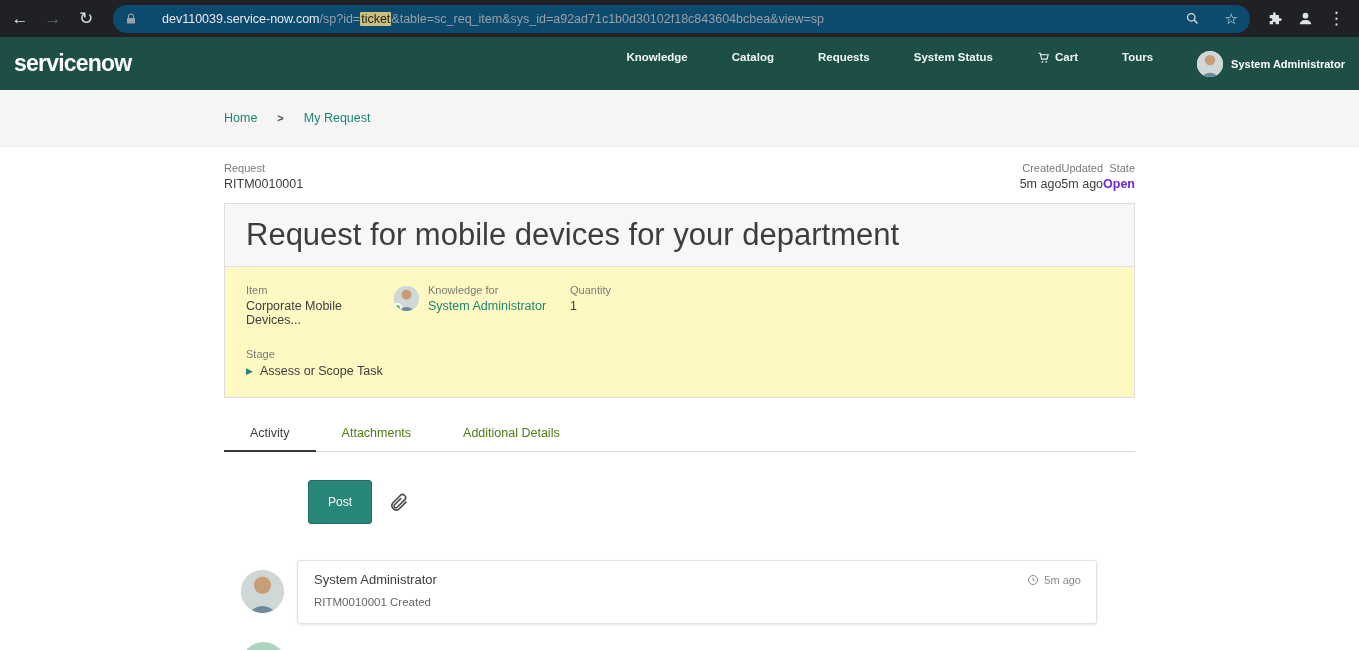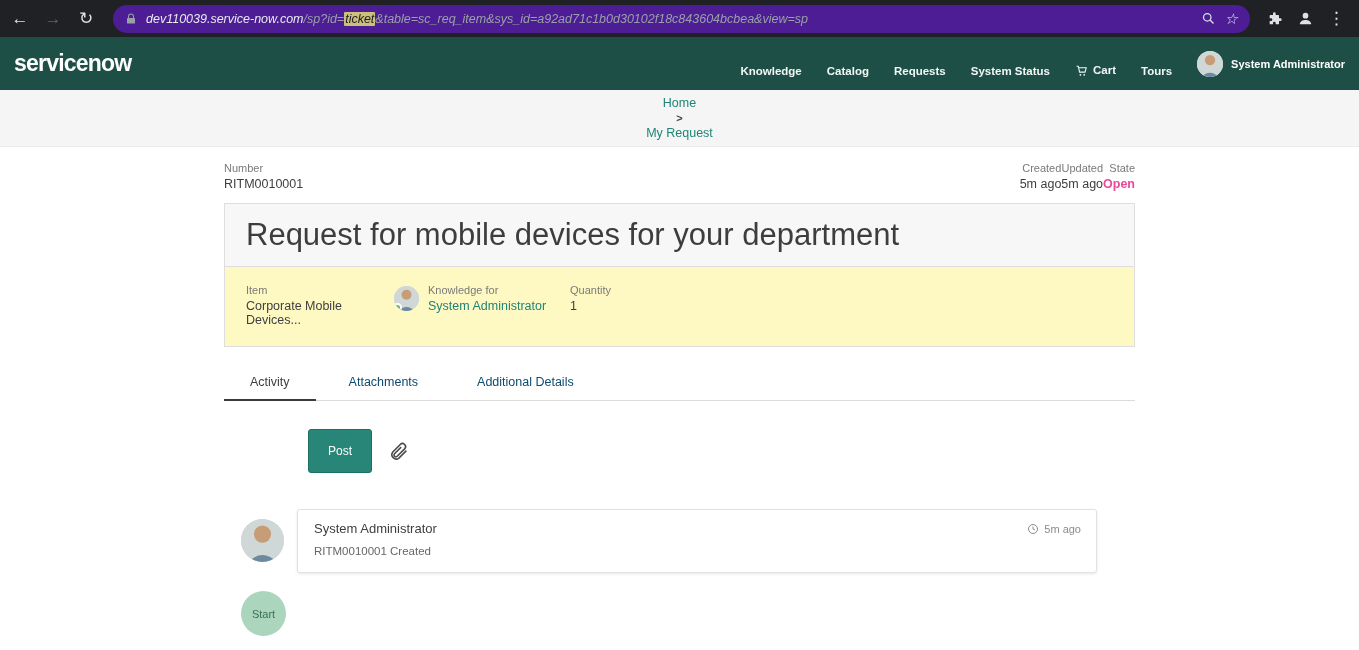--- a/index.html
+++ b/index.html
@@ -6,76 +6,76 @@
   html,body { margin:0; padding:0; }
   body {
     width:1359px; height:650px; overflow:hidden; background:#fff;
     font-family:"Liberation Sans", sans-serif;
   }
 
   
   .browser-bar { height:37px; background:#202124; display:flex; align-items:center; padding:0 10px; gap:13px; }
   .nav-ic { color:#dee1e6; font-size:17px; width:20px; text-align:center; cursor:pointer; line-height:1; }
   .nav-ic.disabled { color:#5f6368; }
-  .omnibox { flex:1; height:28px; background:#4c1d95; border-radius:14px; display:flex; align-items:center; padding:0 12px; gap:9px; margin:0 4px; cursor:text;font-style:italic; }
+  .omnibox { flex:1; height:28px; background:#0c4a6e; border-radius:14px; display:flex; align-items:center; padding:0 12px; gap:25px; margin:0 4px; cursor:text; }
   .lock { display:flex; flex-shrink:0; }
   .url { flex:1; font-size:12.5px; color:#9aa0a6; white-space:nowrap; overflow:hidden; }
   .url-domain { color:#e8eaed; }
   .url-hl { background:#cdc07c; color:#202124; border-radius:1px; padding:0 1px; }
   .ob-ic { display:flex; flex-shrink:0; cursor:pointer; }
   .star-glyph { font-size:15px; color:#dee1e6; line-height:1; }
   .chrome-right { display:flex; align-items:center; gap:14px; padding-right:4px; }
   .menu-dots { color:#dee1e6; font-size:17px; line-height:1; cursor:pointer; }
 
   
   .sn-header { height:53px; background:#1d4f46; display:flex; align-items:center; padding:0 14px; }
   .logo { color:#fff; font-size:23px; font-weight:700; letter-spacing:-0.8px; cursor:pointer; }
-  .sn-nav { margin-left:auto; display:flex; align-items:flex-end; gap:25px; }
+  .sn-nav { margin-left:auto; display:flex; align-items:flex-start; gap:44px; }
   .nav-link { color:#f2f7f6; font-size:11.5px; font-weight:600; cursor:pointer; display:flex; align-items:center; gap:5px; }
   .user-menu { display:flex; align-items:center; gap:8px; color:#fff; font-size:11px; font-weight:600; cursor:pointer; }
 
   .avatar { display:inline-block; border-radius:50%; overflow:hidden; background:#cfd8d7; flex-shrink:0; position:relative; }
   .avatar svg { display:block; width:100%; height:100%; }
   .av24 { width:26px; height:26px; }
   .presence { position:absolute; left:-1px; bottom:-1px; width:9px; height:9px; background:#5cbf6b; border:2px solid #fff; border-radius:50%; z-index:2; }
 
   
   .crumb-bar { background:#f5f5f5; height:57px; display:flex; align-items:center; border-bottom:1px solid #ececec; }
-  .crumb { display:flex; align-items:center; gap:2px; font-size:12.5px;flex-direction:column; }
+  .crumb { display:flex; align-items:center; gap:20px; font-size:12.5px; }
   .crumb-link { color:#1f8476; cursor:pointer; }
   .crumb-sep { color:#474747; font-weight:700; font-size:11px; }
 
   .container { width:911px; margin:0 auto; }
 
   
   .main { background:#fff; padding-top:15px; }
   .meta-row { display:flex; justify-content:space-between; align-items:flex-start; }
   .meta-label { font-size:11px; color:#7a7a7a; }
   .meta-value { font-size:12.5px; color:#3e3e3e; margin-top:3px; }
   .meta-right { display:flex; }
   .meta-right .meta-group { text-align:right; }
-  .meta-group.state .meta-value { font-weight:700; color:#ec4899; }
+  .meta-group.state .meta-value { font-weight:700; color:#6d28d9; }
 
   .title-panel { margin-top:12px; background:#f7f7f7; border:1px solid #dedede; padding:13px 21px; font-size:31px; color:#3d3d3d; }
 
   .details-panel { border:1px solid #dedede; border-top:none; background:#fef9c3; padding:17px 21px 19px; }
   .detail-row { display:flex; align-items:flex-start; }
   .field-label { font-size:11px; color:#7a7a7a; }
   .field-value { font-size:12.5px; color:#3e3e3e; margin-top:3px; }
   .item-field { width:148px; }
   .req-field { display:flex; gap:9px; width:176px; }
   .req-field .avatar { width:25px; height:25px; margin-top:2px; }
   .link { color:#1f8476; cursor:pointer; }
   .stage-field { margin-top:21px; }
   .stage-value { display:flex; align-items:center; gap:7px; margin-top:4px; font-size:12.5px; color:#3e3e3e; }
   .tri { color:#1f8476; font-size:9px; line-height:1; }
 
   
-  .tabs { margin-top:18px; border-bottom:1px solid #dcdcdc; display:flex;gap:7px; }
-  .tab { padding:10px 26px; font-size:12.5px; color:#0c4a6e; cursor:pointer; }
+  .tabs { margin-top:18px; border-bottom:1px solid #dcdcdc; display:flex; }
+  .tab { padding:10px 26px; font-size:12.5px; color:#4d7c0f; cursor:pointer; }
   .tab.active { color:#3e3e3e; border-bottom:2px solid #3a3a3a; margin-bottom:-1px; }
 
   
   .compose { margin-top:28px; display:flex; align-items:center; padding-left:73px; }
   .msg-input { width:683px; height:28px; border:1px solid #c9c9c9; border-radius:4px; padding:0 11px; font-size:12px; color:#444; outline:none; font-family:"Liberation Sans", sans-serif; }
   .msg-input::placeholder { color:#9b9b9b; }
   .post-btn { margin-left:11px; width:64px; height:44px; background:#278677; color:#fff; border:1px solid #1f6e62; border-radius:3px; font-size:12px; cursor:pointer; font-family:"Liberation Sans", sans-serif; }
   .clip { margin-left:16px; display:flex; cursor:pointer; }
 
   
@@ -166,21 +166,21 @@
     <span class="crumb-sep">&gt;</span>
     <span class="crumb-link">My Request</span>
   </div>
 </div>
 
 <div class="main">
   <div class="container">
 
     <div class="meta-row">
       <div class="meta-group">
-        <div class="meta-label">Number</div>
+        <div class="meta-label">Request</div>
         <div class="meta-value">RITM0010001</div>
       </div>
       <div class="meta-right">
         <div class="meta-group">
           <div class="meta-label">Created</div>
           <div class="meta-value">5m ago</div>
         </div>
         <div class="meta-group">
           <div class="meta-label">Updated</div>
           <div class="meta-value">5m ago</div>
@@ -214,20 +214,27 @@
           <div>
             <div class="field-label">Knowledge for</div>
             <div class="field-value link">System Administrator</div>
           </div>
         </div>
         <div class="qty-field">
           <div class="field-label">Quantity</div>
           <div class="field-value">1</div>
         </div>
       </div>
+      <div class="stage-field">
+        <div class="field-label">Stage</div>
+        <div class="stage-value">
+          <span class="tri">▶</span>
+          <span>Assess or Scope Task</span>
+        </div>
+      </div>
     </div>
 
     <div class="tabs">
       <span class="tab active">Activity</span>
       <span class="tab">Attachments</span>
       <span class="tab">Additional Details</span>
     </div>
 
     <div class="compose">
       <button class="post-btn">Post</button>

